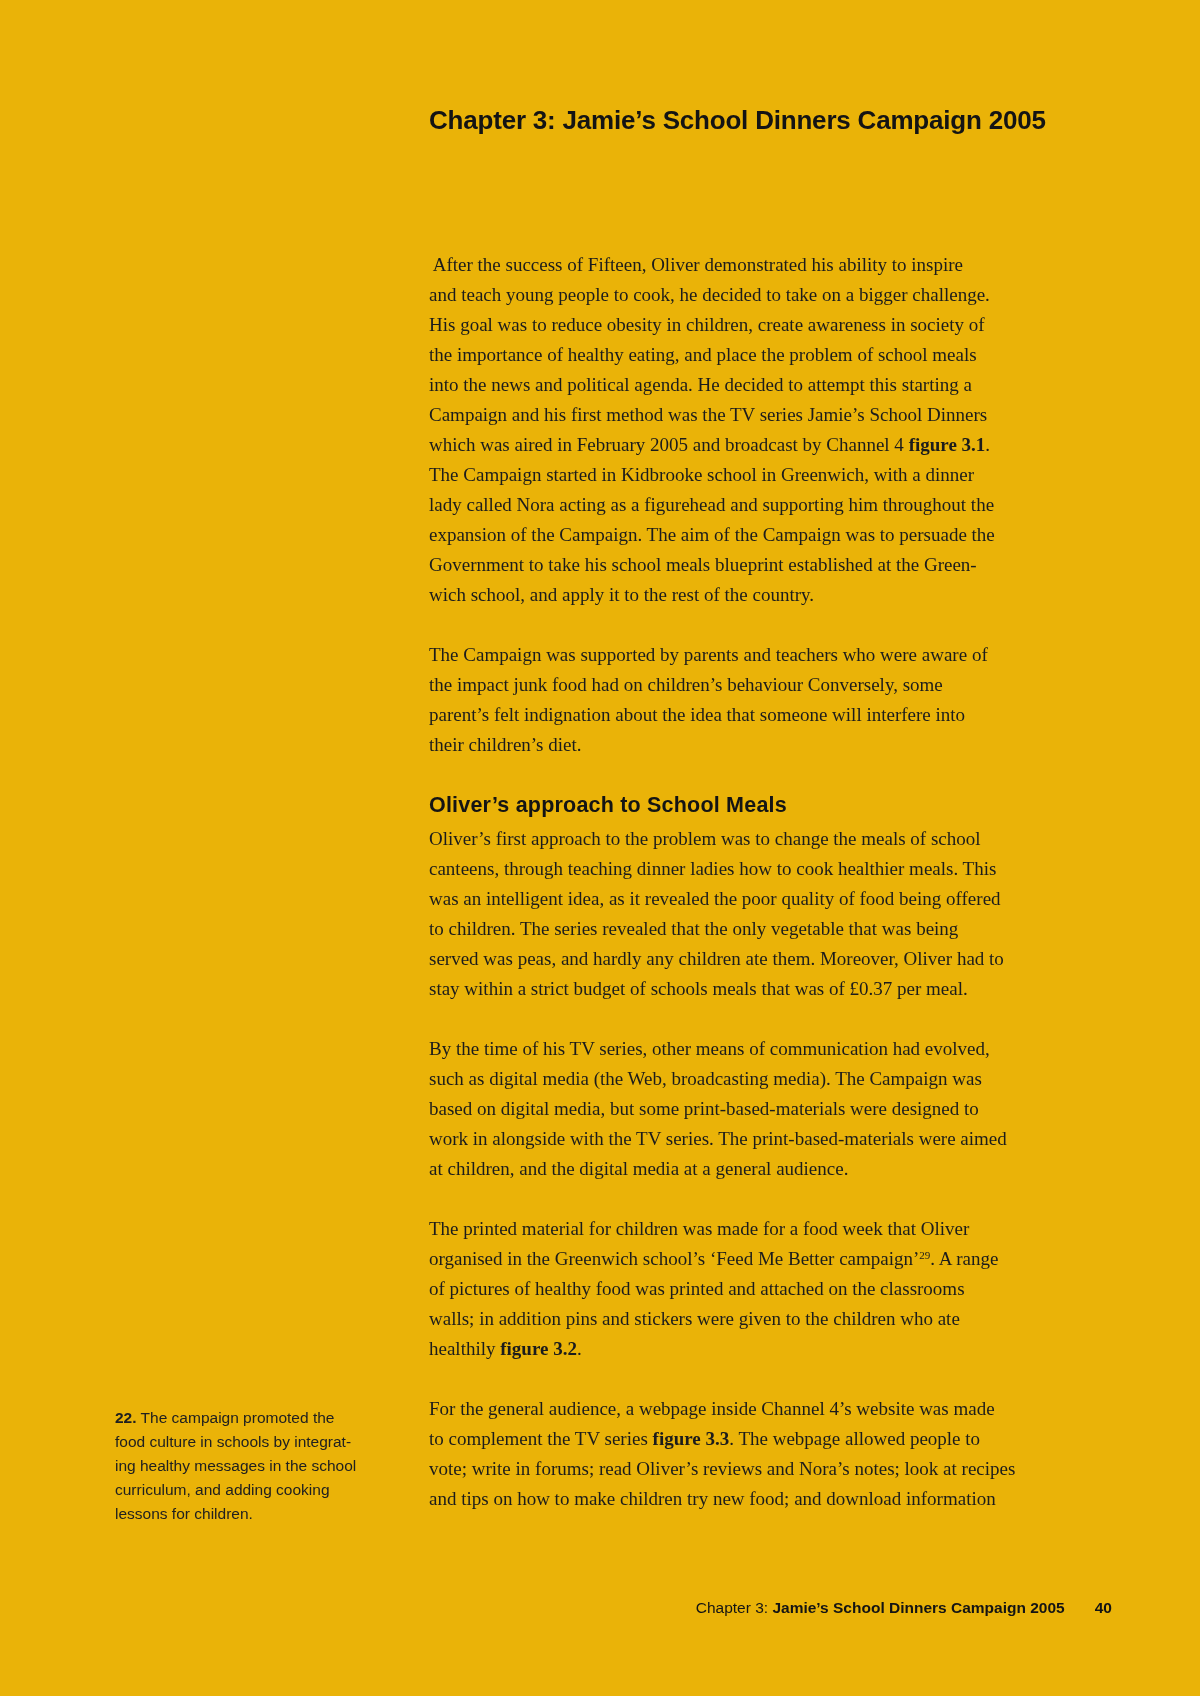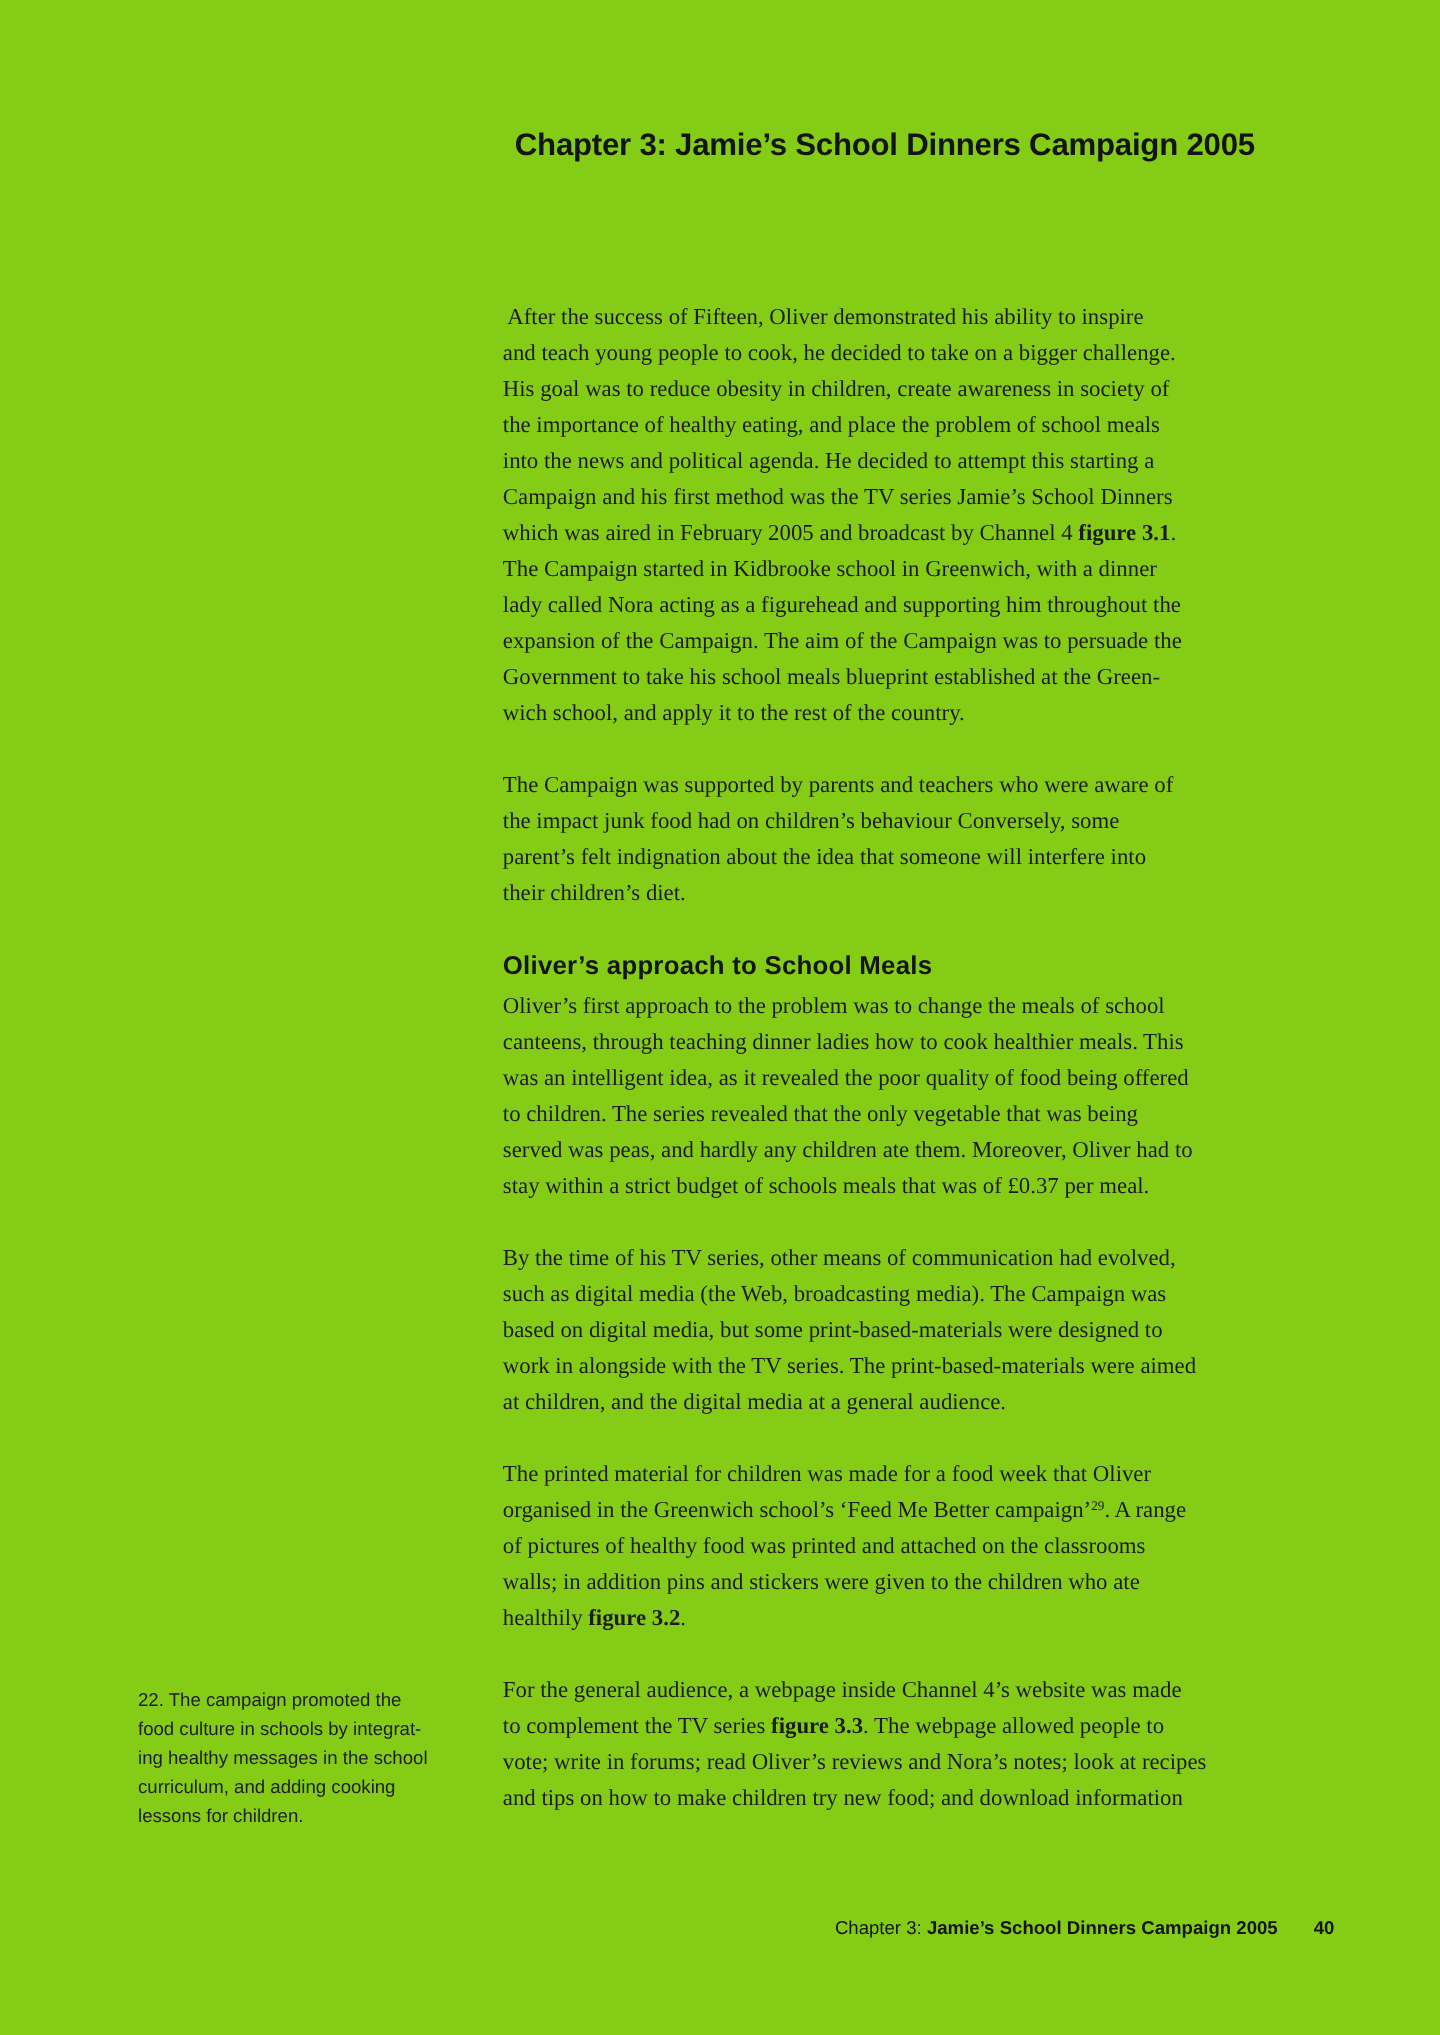--- a/index.html
+++ b/index.html
@@ -4,40 +4,40 @@
 <style>
   html, body {
     margin: 0;
     padding: 0;
     background: #ffffff;
   }
   .page {
     position: relative;
     width: 1200px;
     height: 1696px;
-    background: #84cc16;
+    background: #eab308;
     overflow: hidden;
     font-family: "Liberation Serif", serif;
     color: #1c1c1c;
   }
   .chapter-title {
     position: absolute;
     left: 429px;
     top: 88px;
     font-family: "Liberation Sans", sans-serif;
     font-weight: bold;
     font-size: 26px;
     line-height: 30px;
     letter-spacing: -0.2px;
     color: #141414;
     white-space: pre;
   }
   .main-column {
     position: absolute;
-    left: 419px;
+    left: 429px;
     top: 250px;
     width: 670px;
   }
   .para {
     margin: 0 0 30px 0;
     font-family: "Liberation Serif", serif;
     font-size: 19px;
     line-height: 30px;
     white-space: pre;
     color: #1c1c1c;
@@ -69,21 +69,21 @@
     left: 115px;
     top: 1406px;
     width: 268px;
     font-family: "Liberation Sans", sans-serif;
     font-size: 15.5px;
     line-height: 24px;
     color: #202020;
     white-space: pre;
   }
   .sidenote strong {
-    font-weight: normal;
+    font-weight: bold;
   }
   .footer {
     position: absolute;
     top: 1598px;
     right: 88px;
     display: flex;
     align-items: baseline;
     gap: 30px;
     font-family: "Liberation Sans", sans-serif;
     font-size: 15.5px;

